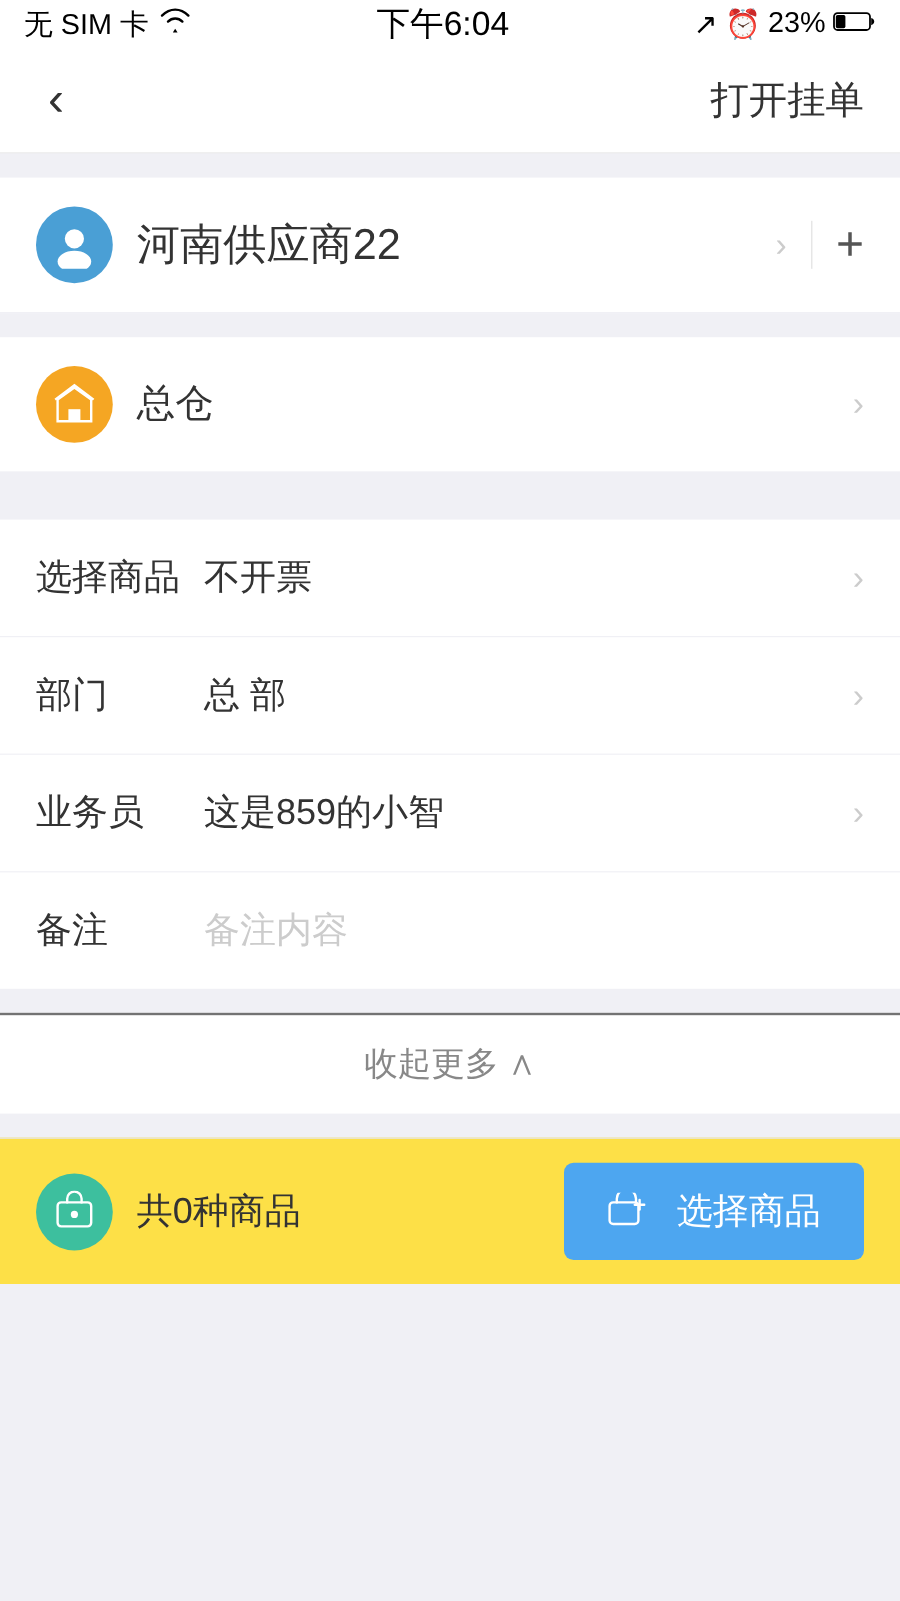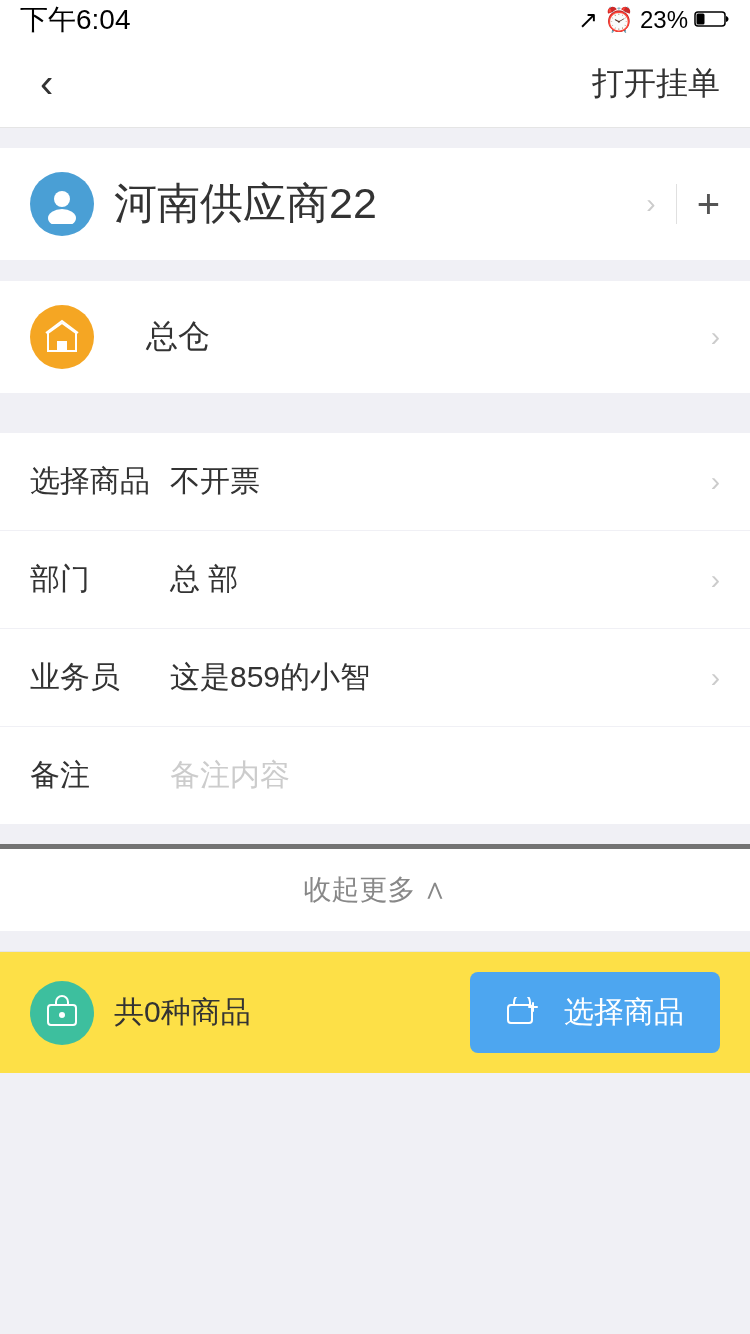--- a/index.html
+++ b/index.html
@@ -84,21 +84,21 @@
       background: #4a9fd5;
       display: flex;
       align-items: center;
       justify-content: center;
       margin-right: 20px;
       flex-shrink: 0;
     }
     .supplier-avatar svg { width: 40px; height: 40px; fill: #fff; }
     .supplier-name {
       flex: 1;
-      font-size: 43px;
+      font-size: 36px;
       color: #333;
     }
     .chevron-right {
       color: #ccc;
       font-size: 28px;
       margin-left: 10px;
     }
     .supplier-add-divider {
       width: 1px;
       height: 40px;
@@ -119,21 +119,20 @@
       color: #e6a817;
       border-bottom: 1px solid #f5e8c0;
     }
 
     
     .warehouse-row {
       display: flex;
       align-items: center;
       padding: 24px 30px;
       background: #fff;
-      gap: 32px;
     }
     .warehouse-icon {
       width: 64px;
       height: 64px;
       border-radius: 50%;
       background: #f5a623;
       display: flex;
       align-items: center;
       justify-content: center;
       margin-right: 20px;
@@ -175,21 +174,21 @@
       color: #ccc;
     }
 
     
     .collapse-row {
       background: #fff;
       display: flex;
       align-items: center;
       justify-content: center;
       padding: 22px 30px;
-      border-top: 5px solid #737373;
+      border-top: 2px solid #737373;
       margin-top: 20px;
     }
     .collapse-text {
       font-size: 28px;
       color: #888;
     }
 
     
     .bottom-bar {
       background: #fde047;
@@ -235,20 +234,30 @@
     .remaining {
       background: #f0f0f5;
       flex: 1;
       min-height: 300px;
     }
   </style>
 </head>
 <body>
 
 <div class="status-bar">
+  <div class="status-left">
+    <span>无 SIM 卡</span>
+    <span>
+      <svg width="28" height="22" viewBox="0 0 28 22" fill="none" xmlns="http://www.w3.org/2000/svg">
+        <path d="M14 18l2 3h-4l2-3z" fill="#000"></path>
+        <path d="M8 12c1.6-1.6 3.9-2.6 6-2.6s4.4 1 6 2.6" stroke="#000" stroke-width="2" fill="none" stroke-linecap="round"></path>
+        <path d="M3 7C6.3 3.7 10.4 2 14 2s7.7 1.7 11 5" stroke="#000" stroke-width="2" fill="none" stroke-linecap="round"></path>
+      </svg>
+    </span>
+  </div>
   <div class="status-center">下午6:04</div>
   <div class="status-right">
     <span>↗</span>
     <span>⏰</span>
     <span>23%</span>
     <span>
       <svg width="36" height="18" viewBox="0 0 36 18" fill="none" xmlns="http://www.w3.org/2000/svg">
         <rect x="1" y="2" width="30" height="14" rx="3" stroke="#000" stroke-width="1.5" fill="none"></rect>
         <rect x="2.5" y="3.5" width="8" height="11" rx="1.5" fill="#000"></rect>
         <path d="M32 6v6c1.5-.5 2.5-1.5 2.5-3S33.5 6.5 32 6z" fill="#000"></path>

